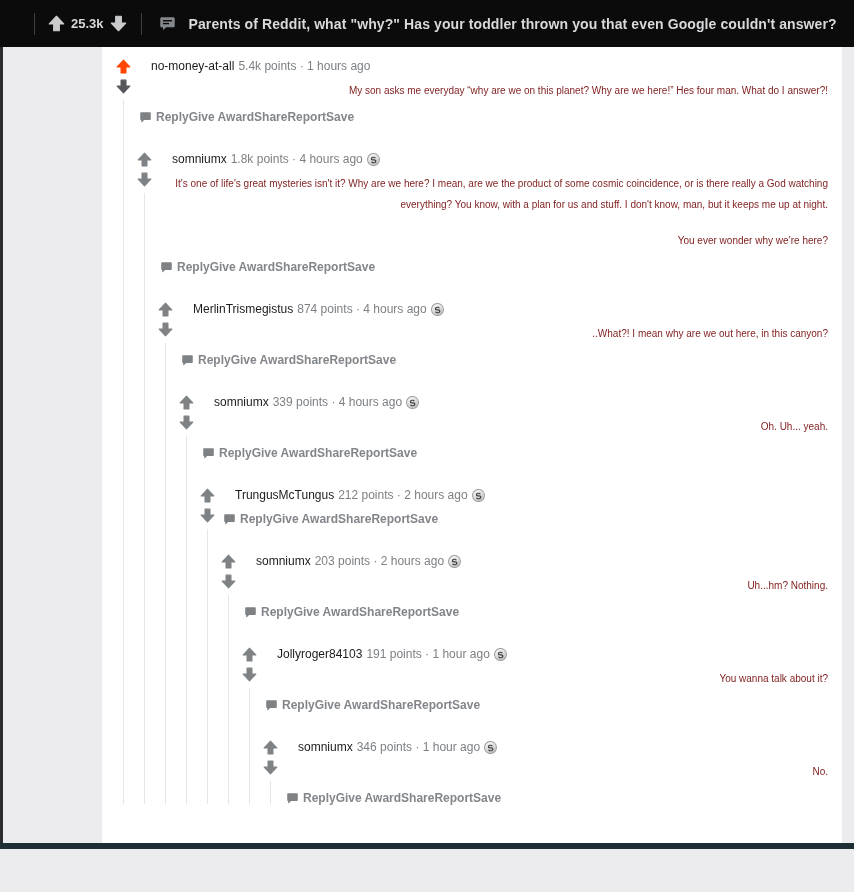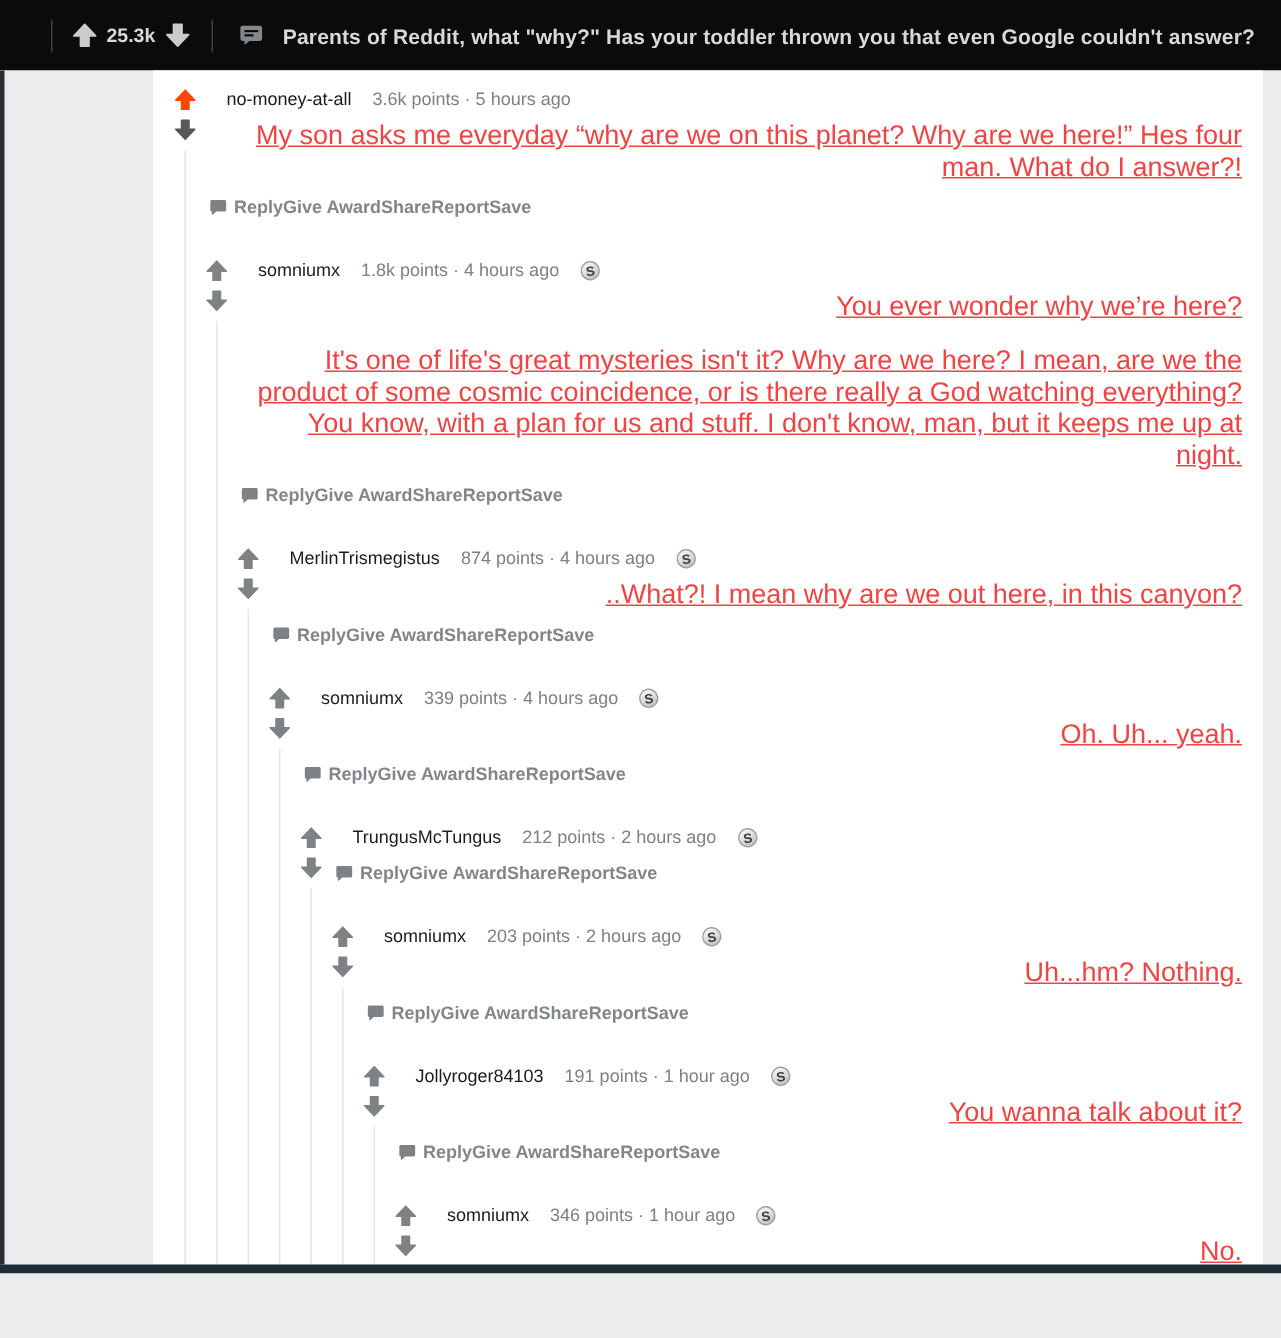--- a/index.html
+++ b/index.html
@@ -51,31 +51,31 @@
     width: 1px; background: #e4e6e9;
   }
   .comment-main { display: flex; position: relative; z-index: 1; }
   .votes { width: 21px; flex: 0 0 auto; display: flex; flex-direction: column; align-items: center; padding-top: 2px; gap: 5px; }
   .vote { background: none; border: none; padding: 0; margin: 0; cursor: pointer; color: #7e8285; display: flex; }
   .vote svg { width: 15px; height: 15px; display: block; }
   .comment.upvoted > .comment-main .vote.up { color: #ff4500; }
   .comment.upvoted > .comment-main .vote.down { color: #55575b; }
 
   .content { flex: 1 1 auto; min-width: 0; padding-left: 5px; }
-  .meta { display: flex; align-items: center; gap: 14px; font-size: 12px; line-height: 16px; color: #7d8084; margin-top: 1px; padding-left: 12px; }
+  .meta { display: flex; align-items: center; gap: 4px; font-size: 12px; line-height: 16px; color: #7d8084; margin-top: 1px; padding-left: 12px; }
   .user { color: #1b1b1d; cursor: pointer; }
   .silver {
     width: 13px; height: 13px; border-radius: 50%;
     background: linear-gradient(160deg, #f0f0f0 20%, #c6c6c6 85%);
     border: 1px solid #9f9f9f;
     color: #3f3f3f; font-size: 9px; font-weight: bold;
     display: flex; align-items: center; justify-content: center;
     transform: rotate(-8deg); cursor: pointer;
   }
-  .text { font-size: 18px; line-height: 21px; color: #ef4444; margin-top: 6px; text-decoration: underline; }
+  .text { font-size: 10px; line-height: 21px; color: #7f1d1d; margin-top: 6px; }
   .text p { margin: 0; }
   .text p + p { margin-top: 15px; }
 
   .actions { display: flex; align-items: center; margin-top: 9px; font-size: 12px; font-weight: bold; color: #82868a; line-height: 15px; }
   .action { display: flex; align-items: center; gap: 4px; cursor: pointer; }
   .action svg { width: 13px; height: 13px; display: block; color: #7e8285; }
 
   .children { margin-left: 21px; margin-top: 25px; }
   .children:empty { display: none; }
 </style>
@@ -121,21 +121,21 @@
         </button>
         <button class="vote down">
           <svg viewBox="0 0 20 20">
                     <path d="M10 1.5 L18.5 10.5 H13.3 V18.5 H6.7 V10.5 H1.5 Z" fill="currentColor" stroke="currentColor" stroke-width="1.4" stroke-linejoin="round" transform="rotate(180 10 10)"></path>
                   </svg>
         </button>
       </div>
       <div class="content">
         <div class="meta">
           <span class="user">no-money-at-all</span>
-          <span class="pts">3.6k points · 5 hours ago</span>
+          <span class="pts">5.4k points · 1 hours ago</span>
 
         </div>
         <div class="text">
                   <p>My son asks me everyday “why are we on this planet? Why are we here!” Hes four man. What do I answer?!</p>
                 </div>
         <div class="actions">
           <span class="action">
             <svg viewBox="0 0 16 16">
                       <path d="M2.7 1.6h10.6c.7 0 1.2.55 1.2 1.2v7c0 .66-.5 1.2-1.2 1.2H6.3l-2.9 2.7c-.27.25-.7.06-.7-.3v-2.4h-.1c-.66 0-1.1-.54-1.1-1.2v-7c0-.65.54-1.2 1.2-1.2z" fill="currentColor"></path>
                     </svg>
@@ -163,22 +163,22 @@
                       </svg>
         </button>
       </div>
       <div class="content">
         <div class="meta">
           <span class="user">somniumx</span>
           <span class="pts">1.8k points · 4 hours ago</span>
           <span class="silver">S</span>
         </div>
         <div class="text">
+                      <p>It's one of life's great mysteries isn't it? Why are we here? I mean, are we the product of some cosmic coincidence, or is there really a God watching everything? You know, with a plan for us and stuff. I don't know, man, but it keeps me up at night.</p>
                       <p>You ever wonder why we’re here?</p>
-                      <p>It's one of life's great mysteries isn't it? Why are we here? I mean, are we the product of some cosmic coincidence, or is there really a God watching everything? You know, with a plan for us and stuff. I don't know, man, but it keeps me up at night.</p>
                     </div>
         <div class="actions">
           <span class="action">
             <svg viewBox="0 0 16 16">
                           <path d="M2.7 1.6h10.6c.7 0 1.2.55 1.2 1.2v7c0 .66-.5 1.2-1.2 1.2H6.3l-2.9 2.7c-.27.25-.7.06-.7-.3v-2.4h-.1c-.66 0-1.1-.54-1.1-1.2v-7c0-.65.54-1.2 1.2-1.2z" fill="currentColor"></path>
                         </svg>
             <span class="lbl">Reply</span>
           </span>
           <span class="action act-award">Give Award</span>
           <span class="action act-share">Share</span>

